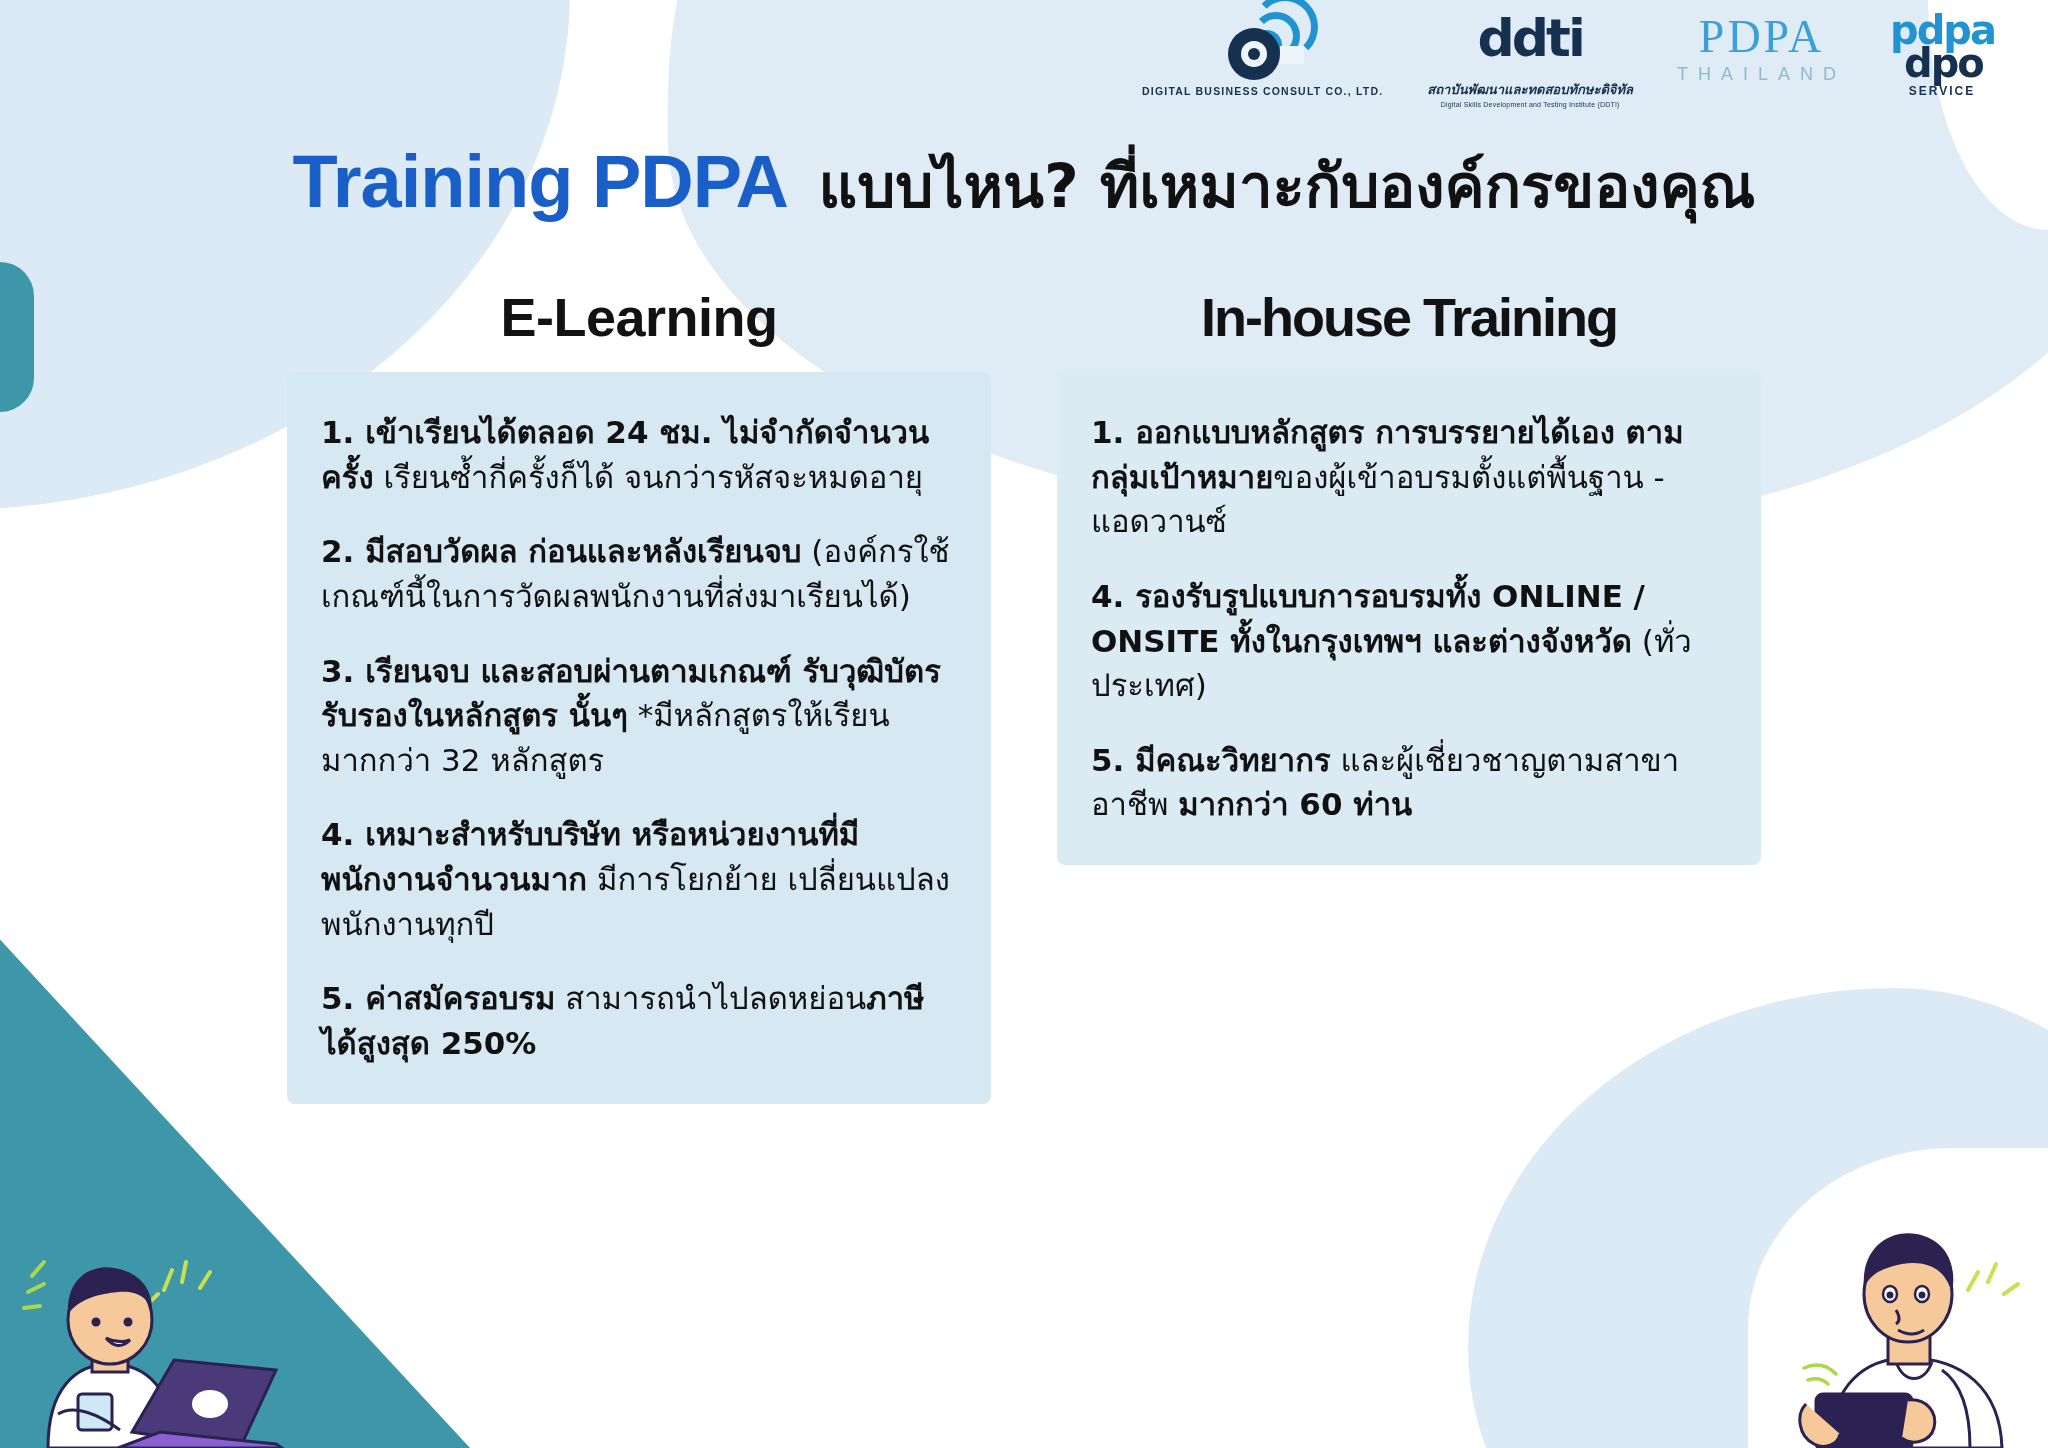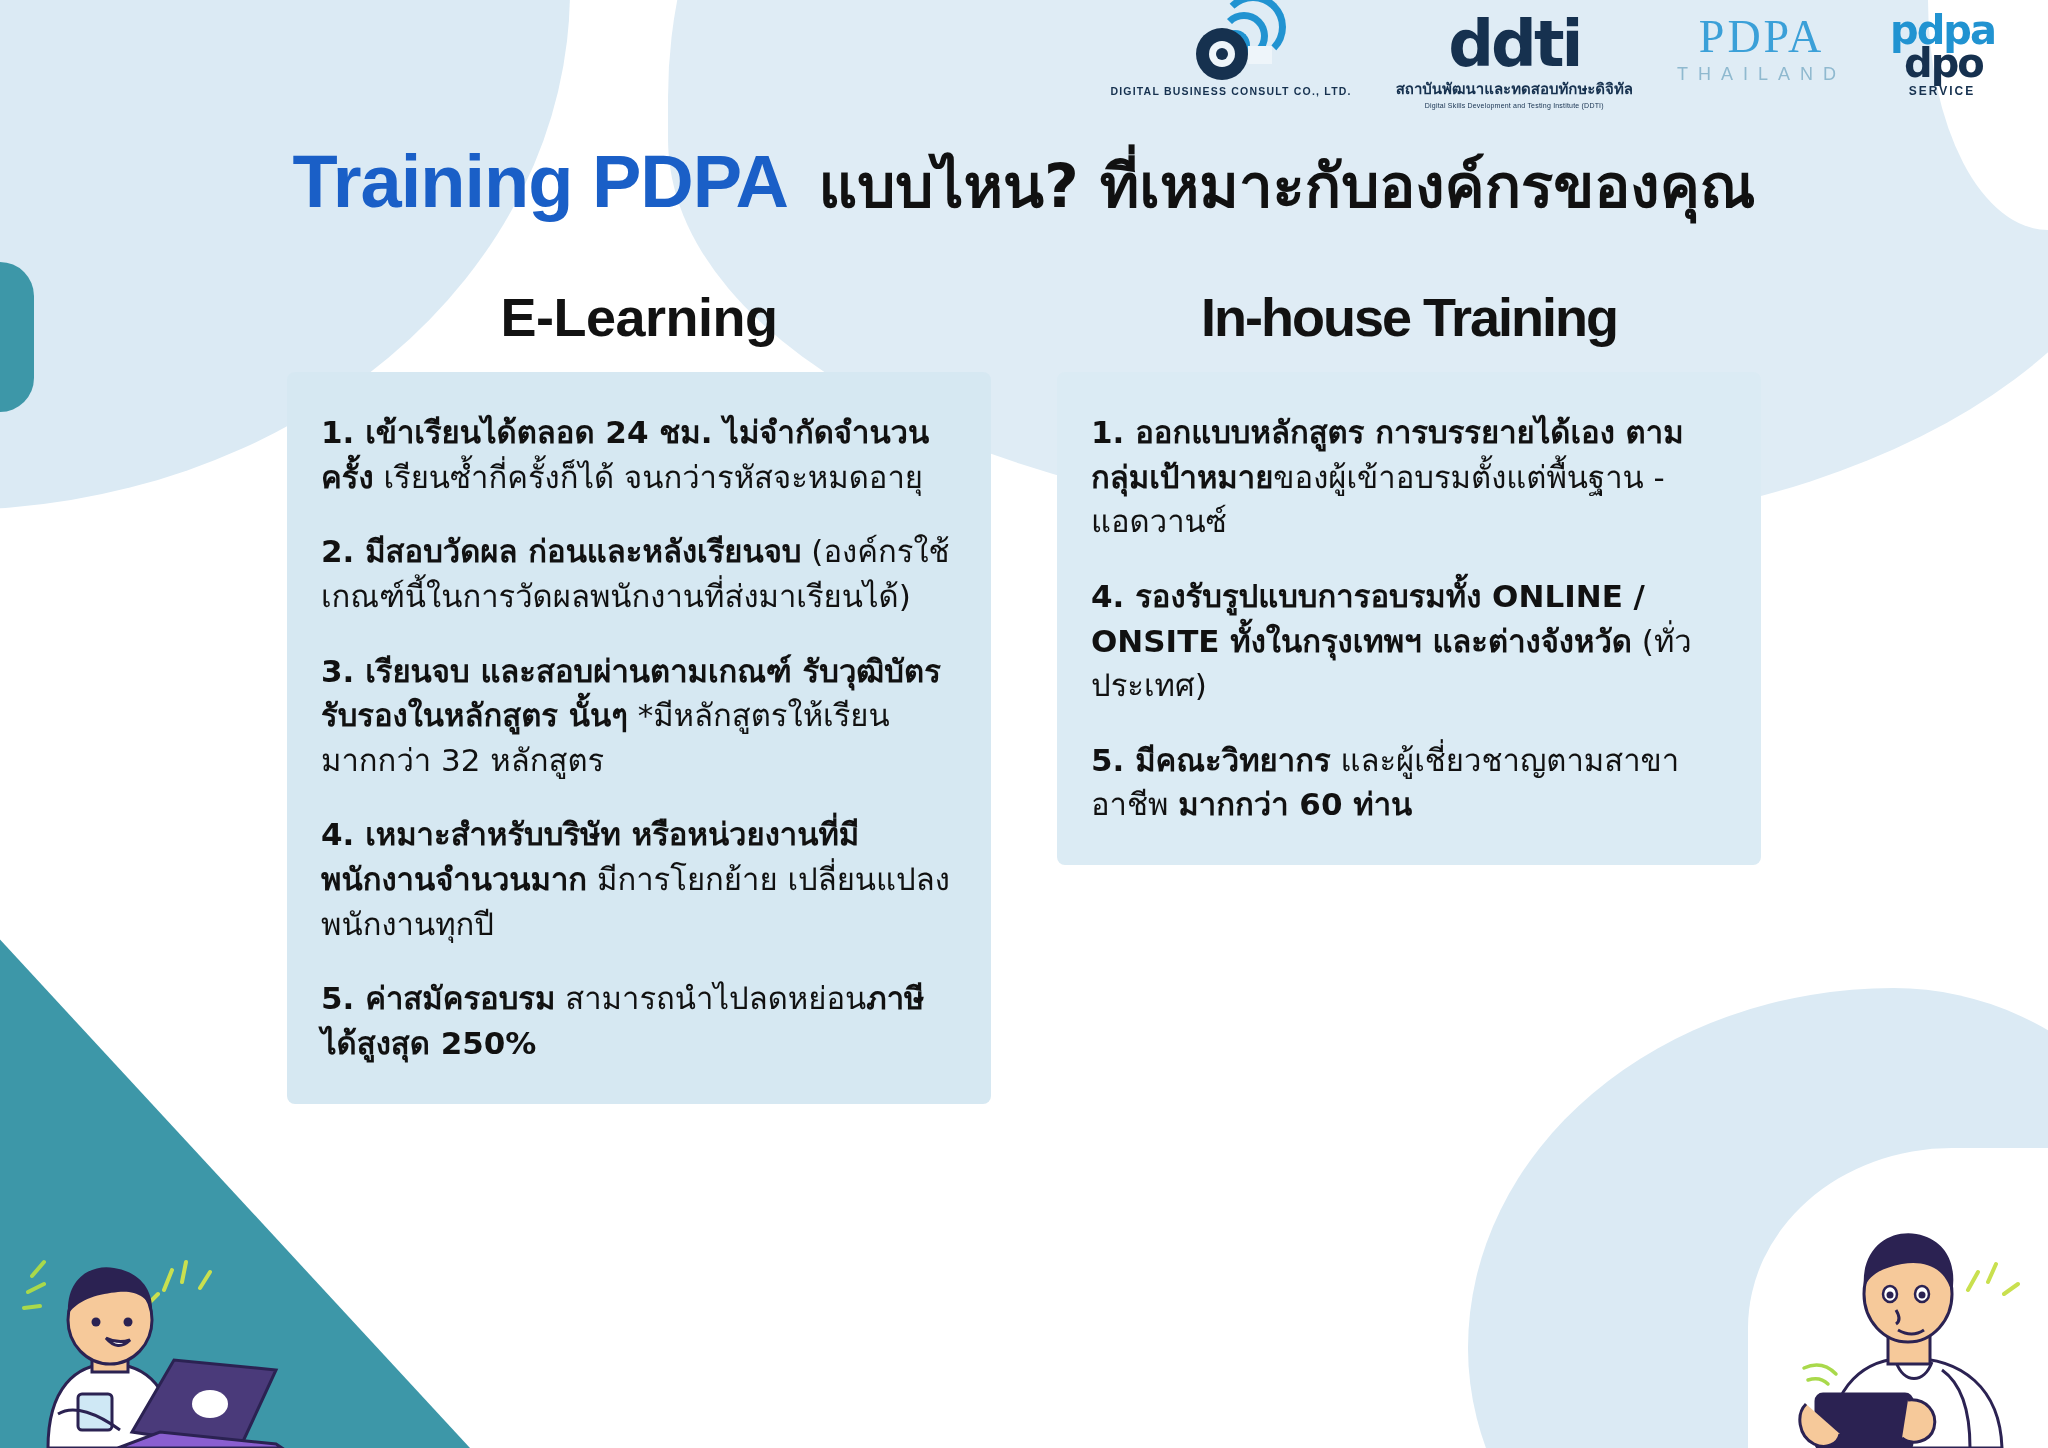--- a/index.html
+++ b/index.html
@@ -114,25 +114,25 @@
   }
   .dbc-a1 { width: 30px; height: 30px; left: 28px; bottom: 20px; transform: rotate(0deg); }
   .dbc-a2 { width: 48px; height: 48px; left: 28px; bottom: 20px; }
   .dbc-a3 { width: 66px; height: 66px; left: 28px; bottom: 20px; }
   .dbc-cap {
     font-size: 10.5px; font-weight: bold; color: #16314f;
     letter-spacing: 1.2px; margin-top: 5px; white-space: nowrap;
   }
 
   .ddti-mark {
-    font-size: 64px; font-weight: bold; color: #16314f;
+    font-size: 52px; font-weight: bold; color: #16314f;
     letter-spacing: -3px; line-height: 0.95;
     font-family: "DejaVu Sans", sans-serif;
   }
-  .ddti-th { font-size: 15px; color: #16314f; font-weight: bold; margin-top: 2px; }
+  .ddti-th { font-size: 13px; color: #16314f; font-weight: bold; margin-top: 16px; font-style: italic; }
   .ddti-en { font-size: 7px; color: #16314f; margin-top: 1px; letter-spacing: .2px; }
 
   .pdpa-th-main {
     font-family: "Liberation Serif", "DejaVu Serif", serif;
     font-size: 46px; color: #3ba0d8; letter-spacing: 3px; line-height: 1;
   }
   .pdpa-th-sub {
     font-size: 18px; color: #8fb9cf; letter-spacing: 10px;
     margin-top: 4px; text-align: center;
   }

